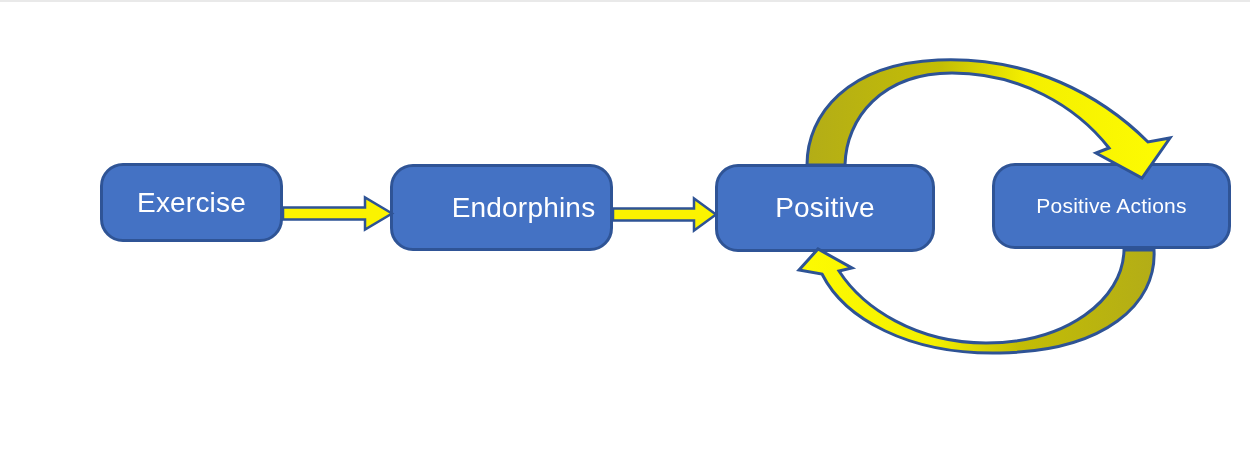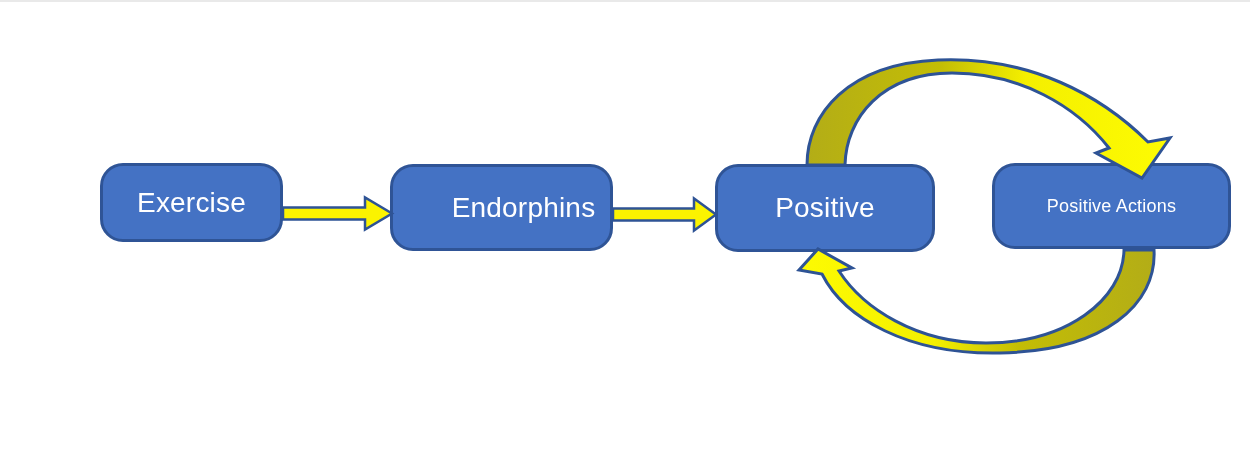--- a/index.html
+++ b/index.html
@@ -27,21 +27,21 @@
     display: flex;
     align-items: center;
     justify-content: center;
     text-align: center;
     letter-spacing: 0.2px;
     z-index: 1;
   }
   #node-exercise        { left: 100px; top: 161px; width: 183px; height: 79px; font-size: 28px; }
   #node-endorphins      { left: 390px; top: 162px; width: 223px; height: 87px; font-size: 28px; padding-left: 44px; }
   #node-happiness       { left: 715px; top: 162px; width: 220px; height: 88px; font-size: 28px; }
-  #node-positive-actions{ left: 992px; top: 161px; width: 239px; height: 86px; font-size: 18px; }
+  #node-positive-actions{ left: 992px; top: 161px; width: 239px; height: 86px; font-size: 21px; }
   .arrow-layer {
     position: absolute;
     left: 0; top: 0;
     width: 1250px;
     height: 468px;
     z-index: 2;
     pointer-events: none;
   }
 </style>
 </head>

